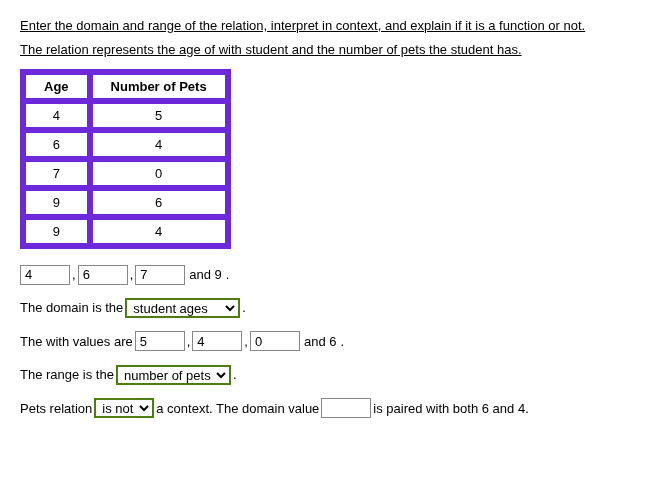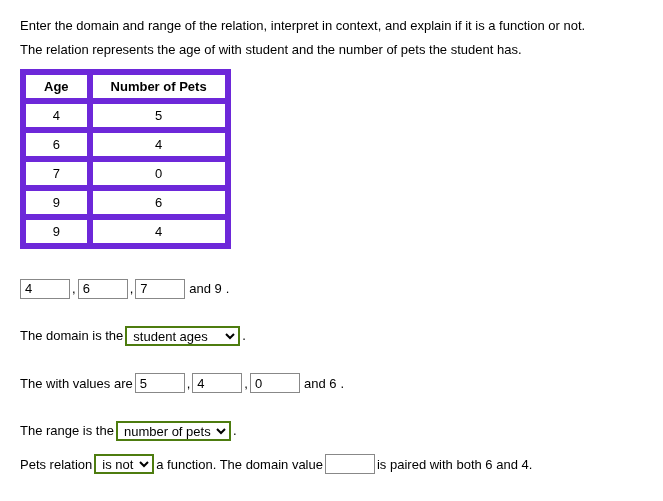--- a/index.html
+++ b/index.html
@@ -11,20 +11,21 @@
       padding: 16px 20px;
       width: 663px;
       min-height: 501px;
     }
     .instructions {
       margin-bottom: 10px;
       line-height: 1.5;
     }
     .instructions p {
       margin-bottom: 4px;
+      text-decoration: underline;
     }
     table {
       border-collapse: collapse;
       margin-bottom: 14px;
       min-width: 160px;
     }
     table td, table th {
       border: 6px solid #6d28d9;
       padding: 4px 18px;
       text-align: center;
@@ -56,21 +57,21 @@
     }
     select {
       border: 2px solid #4d7c0f;
       background: #fff;
       font-size: 13px;
       height: 20px;
       padding: 0 2px;
       outline: none;
     }
     .inline-label {
-      margin: 14px 2px;
+      margin: 0 2px;
     }
   </style>
 </head>
 <body>
 
 <div class="instructions">
   <p>Enter the domain and range of the relation, interpret in context, and explain if it is a function or not.</p>
   <p>The relation represents the age of with student and the number of pets the student has.</p>
 </div>
 
@@ -139,16 +140,16 @@
   <span>The range is the</span>
   <select id="range-select">
   <option value="number of pets">number of pets</option><option value="student ages">student ages</option></select>
   <span>.</span>
 </div>
 
 <div class="line">
   <span>Pets relation</span>
   <select id="function-select">
   <option value="is not">is not</option><option value="is">is</option></select>
-  <span>a function. The domain value</span>
+  <span>a context. The domain value</span>
   <input class="text-input text-input-small" type="text" style="">
   <span>is paired with both 6 and 4.</span>
 </div>
 
 </body></html>

